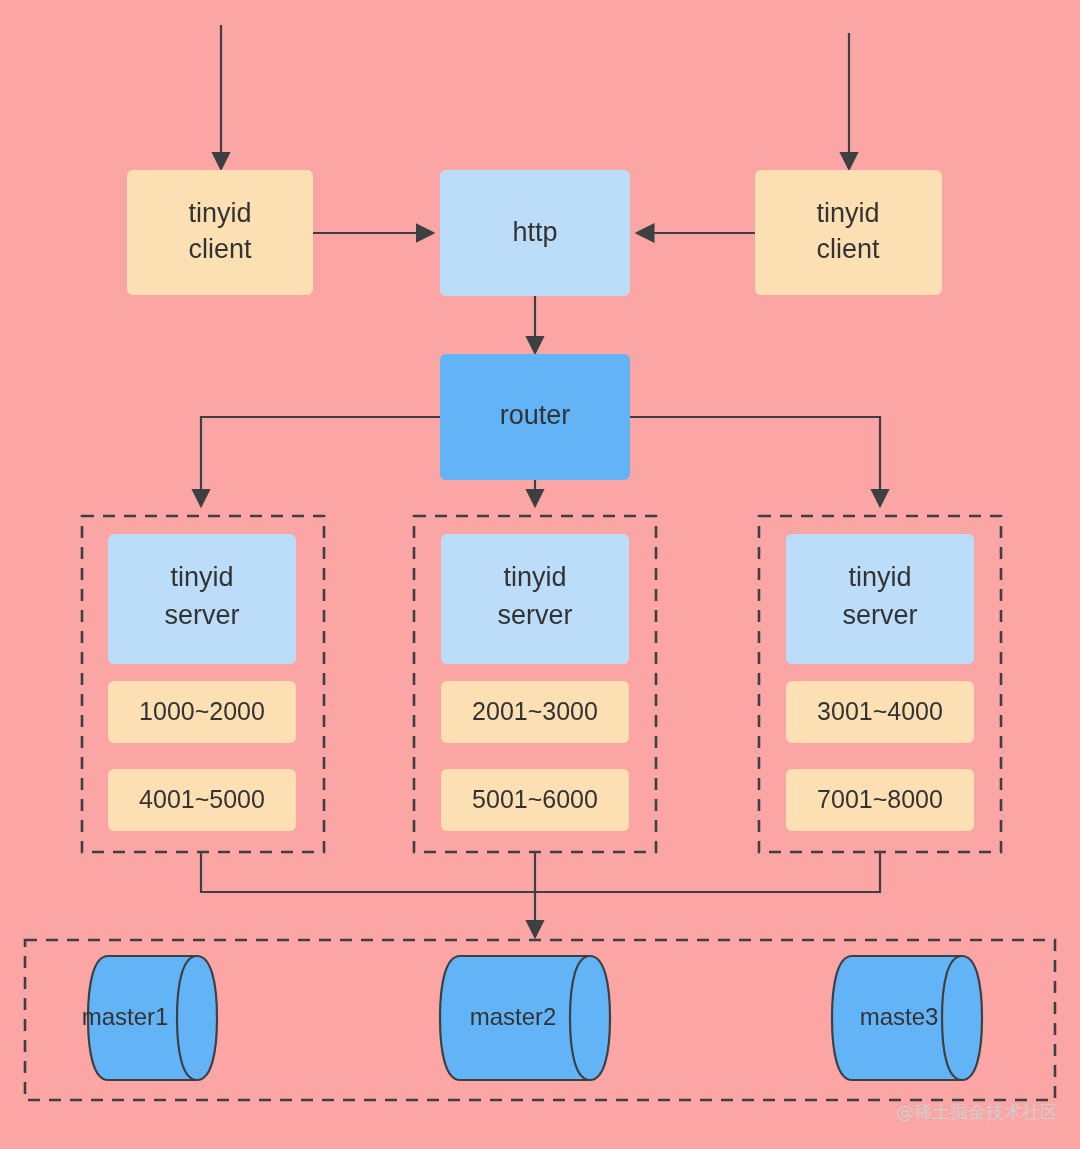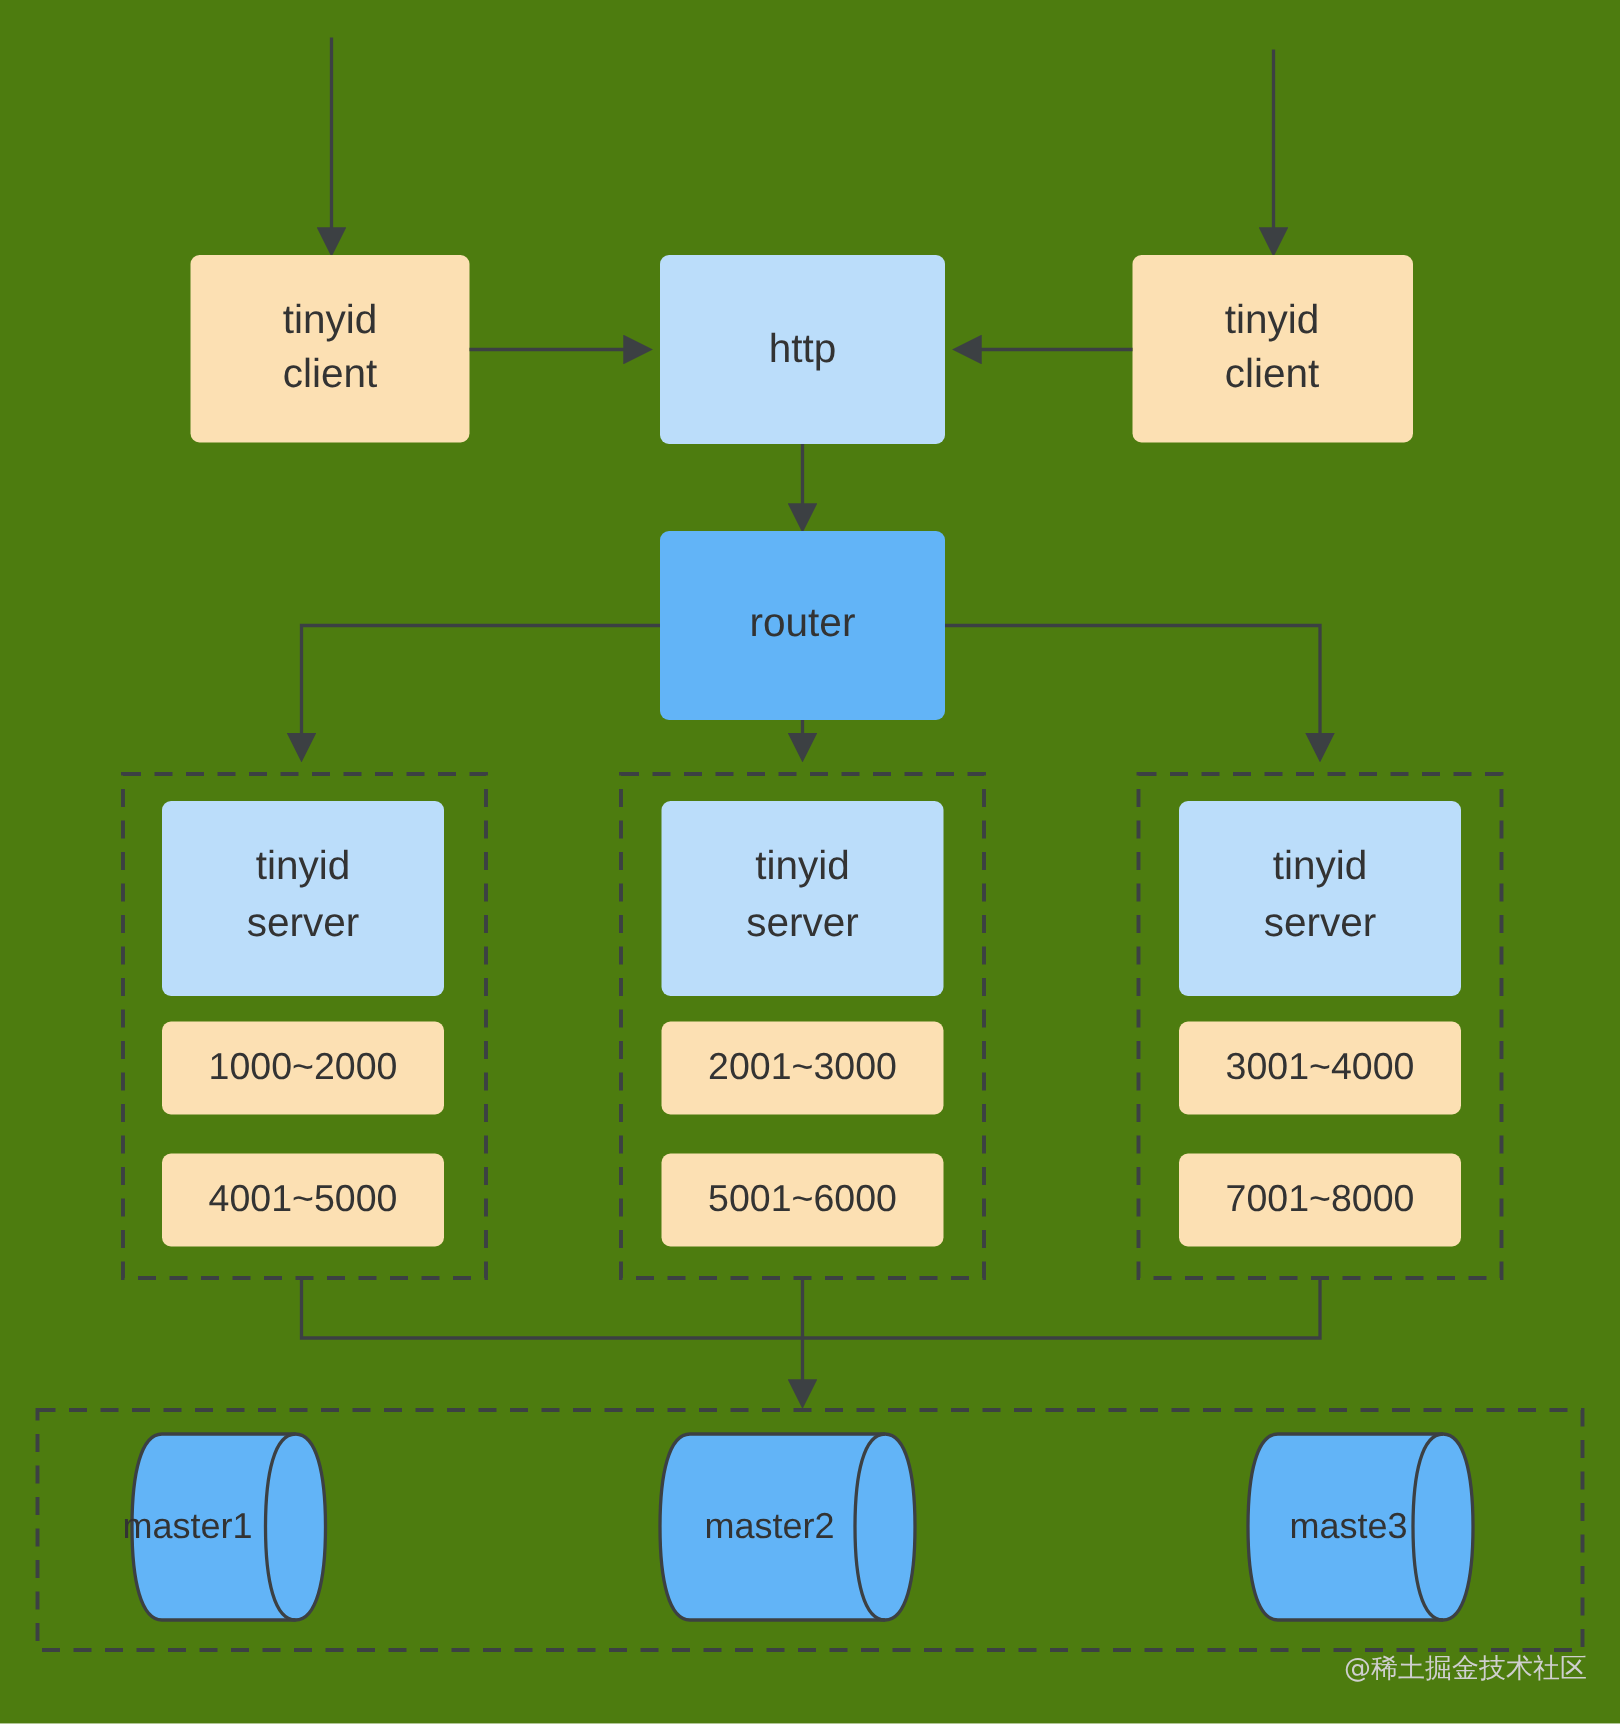--- a/index.html
+++ b/index.html
@@ -7,21 +7,21 @@
     padding: 0;
     background: #ffffff;
   }
   body {
     font-family: "Liberation Sans", sans-serif;
   }
   #diagram-root {
     position: relative;
     width: 1080px;
     height: 1149px;
-    background: #4d7c0f;
+    background: #fca5a5;
     overflow: hidden;
   }
   svg.canvas {
     position: absolute;
     inset: 0;
     width: 1080px;
     height: 1149px;
     display: block;
   }
   .node-label {

